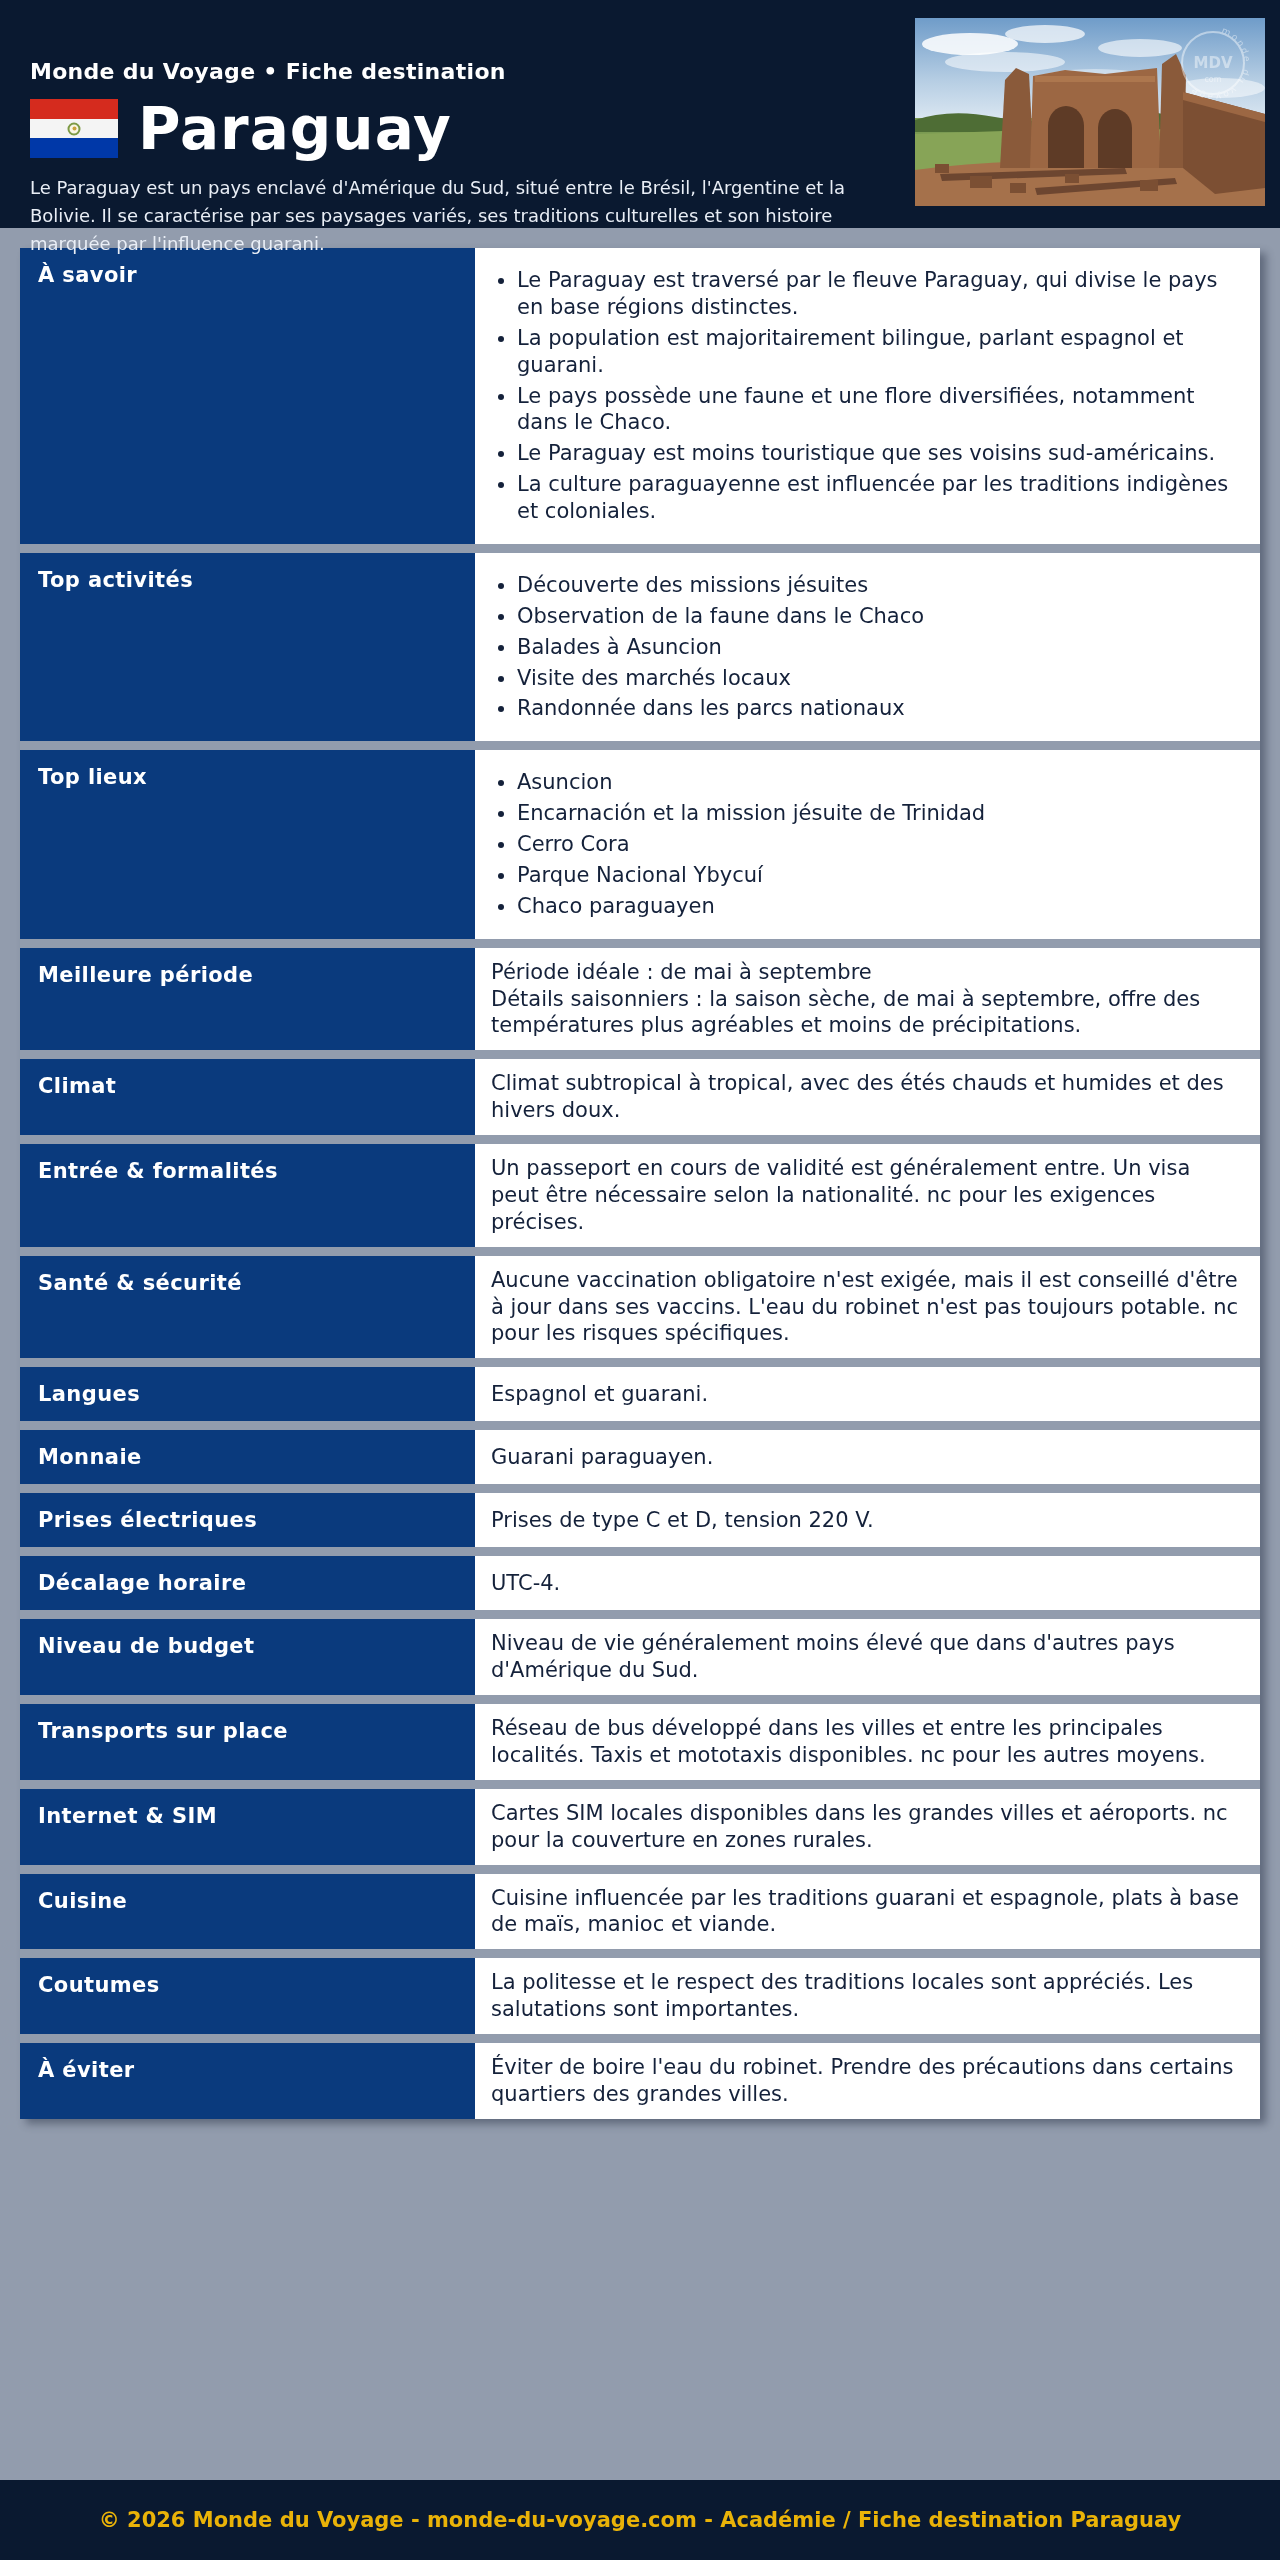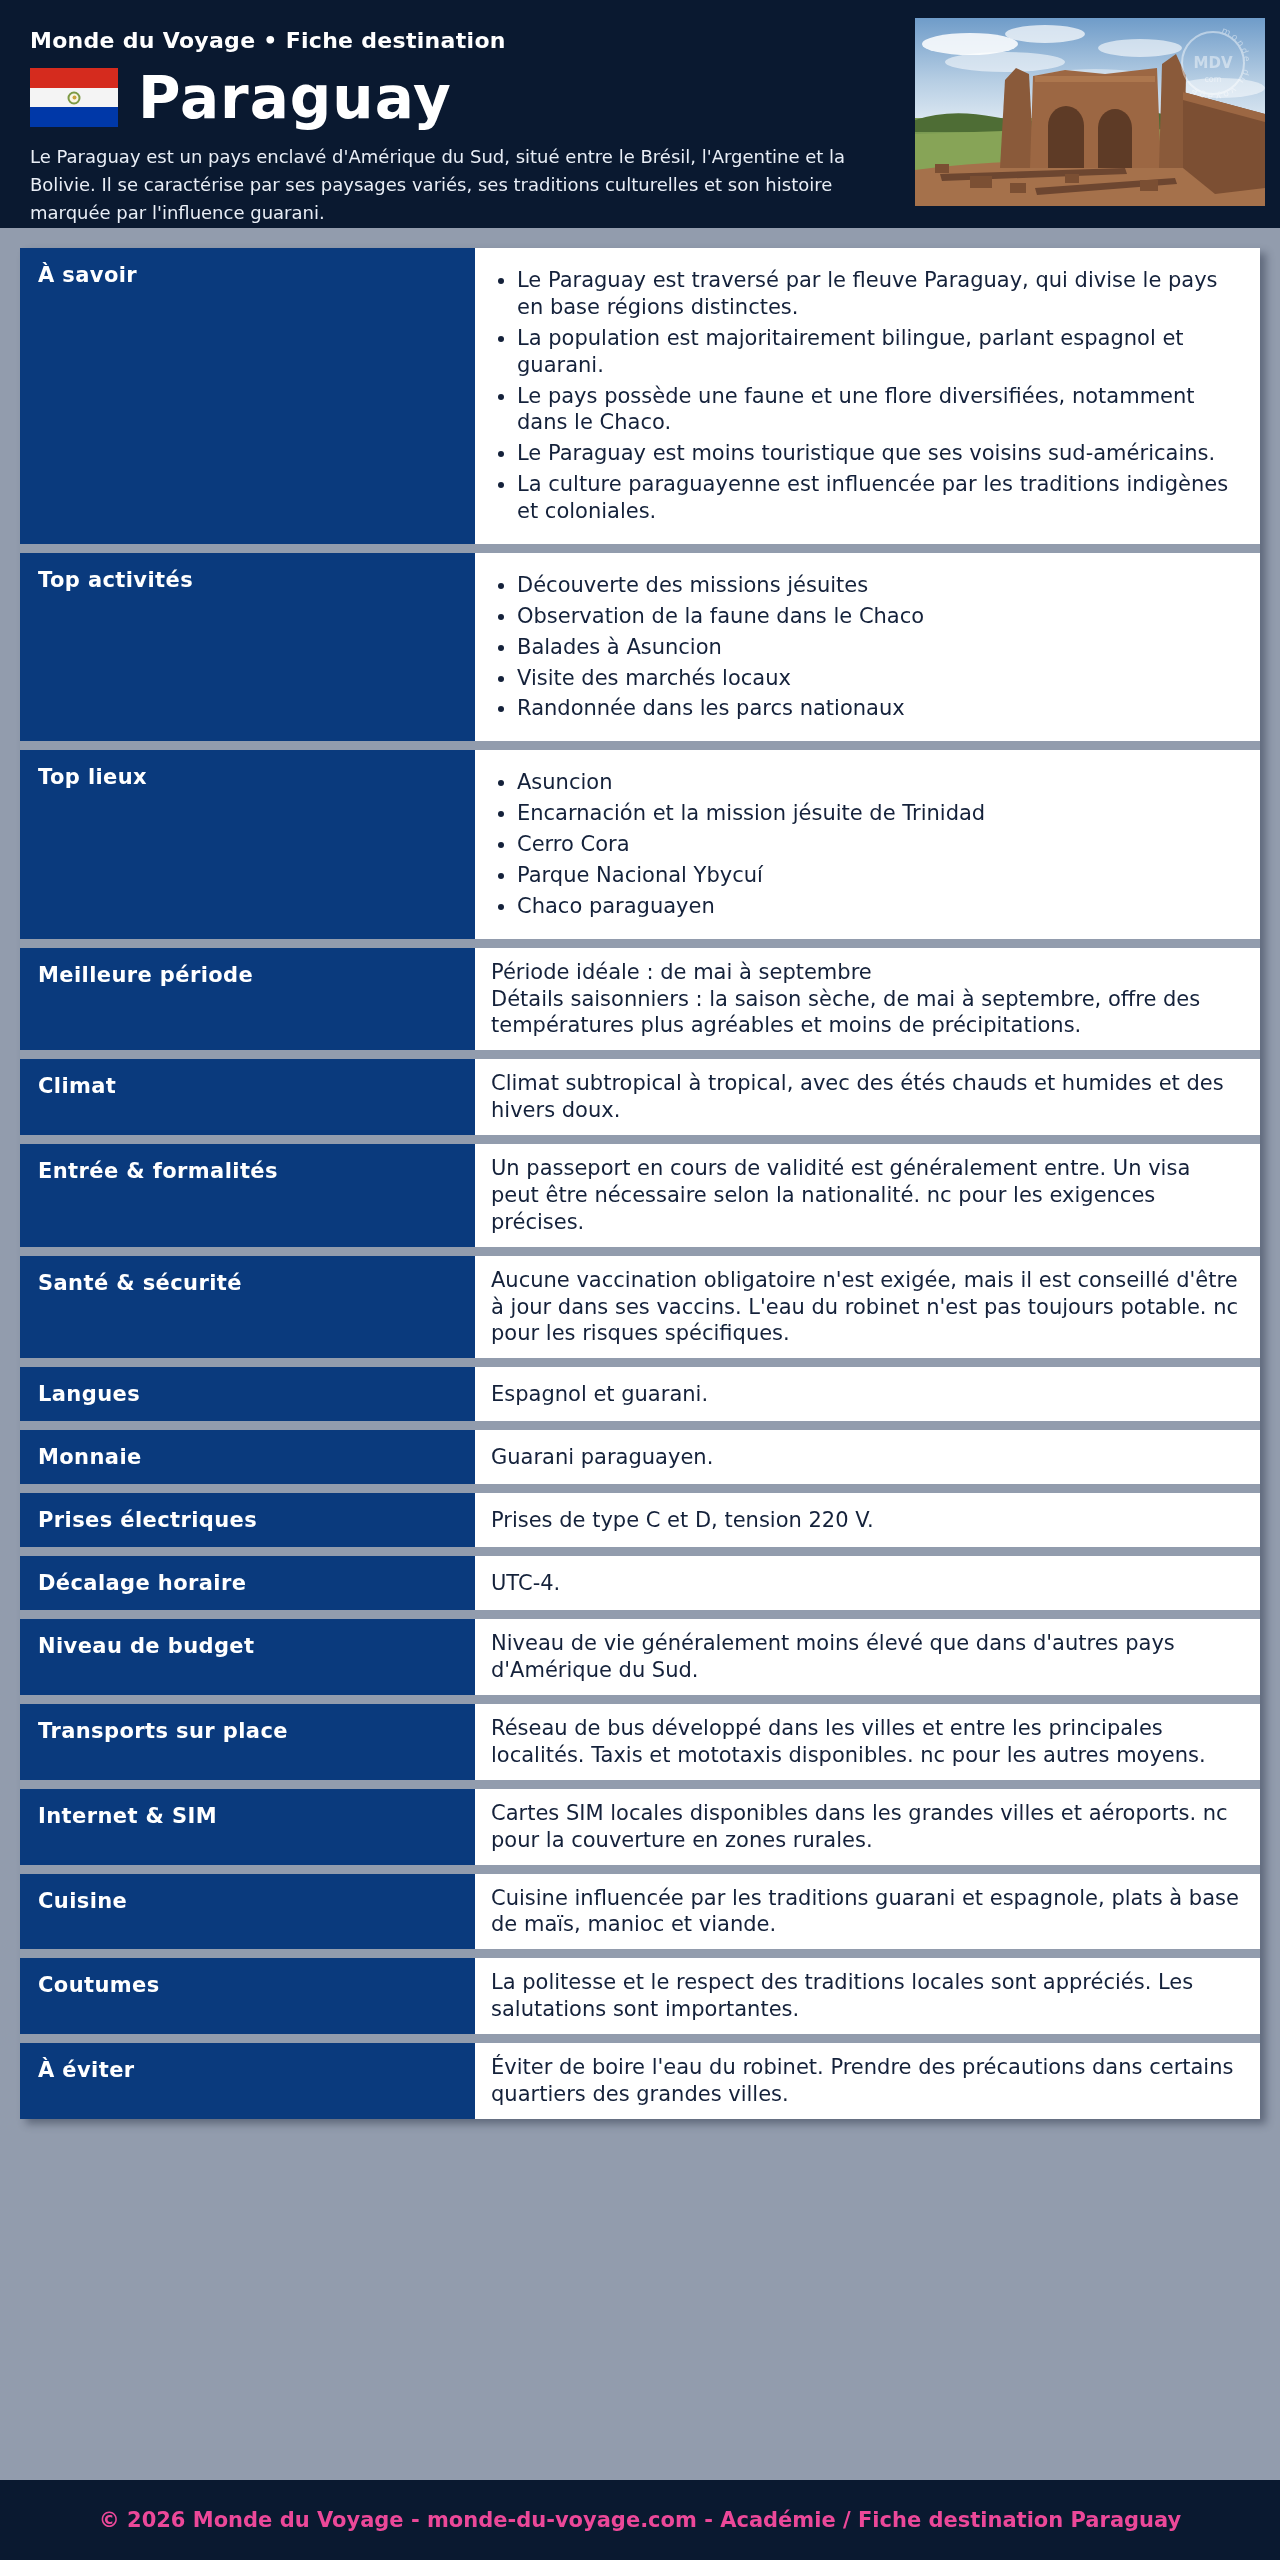--- a/index.html
+++ b/index.html
@@ -18,20 +18,21 @@
     padding:28px 30px 18px 30px;
     height:228px;
     box-sizing:border-box;
     position:relative;
     flex:0 0 auto;
   }
   .breadcrumb{
     font-weight:bold;
     font-size:22px;
     letter-spacing:.3px;
+    margin-top:31px;
   }
   .title-row{
     display:flex;
     align-items:center;
     gap:20px;
     margin-top:15px;
   }
   .flag{
     width:88px; height:59px;
     display:flex; flex-direction:column;
@@ -116,21 +117,21 @@
   }
   .content-cell li{
     margin:4px 0;
   }
 
   
   footer{
     flex:0 0 auto;
     height:80px;
     background:#0a1930;
-    color:#ec4899;
+    color:#eab308;
     display:flex;
     align-items:center;
     justify-content:center;
     font-weight:bold;
     font-size:21px;
   }
 </style>
 </head>
 <body>
 

